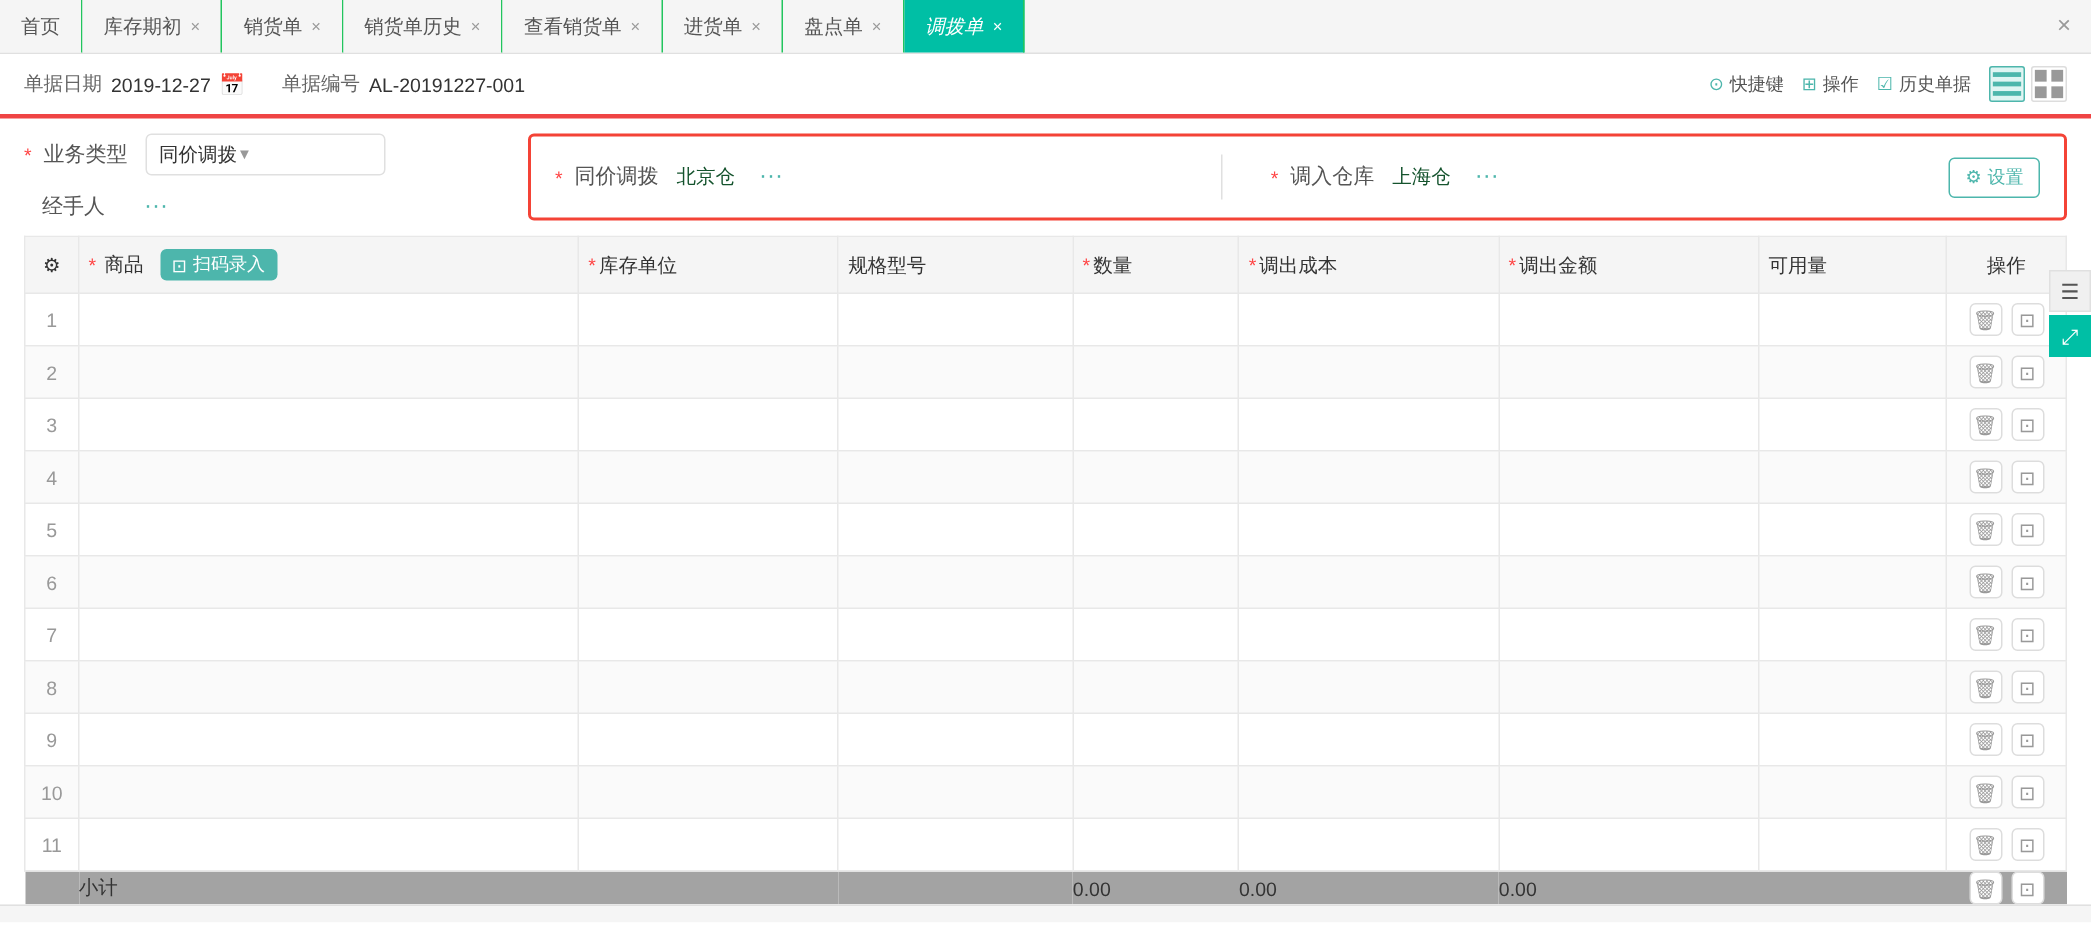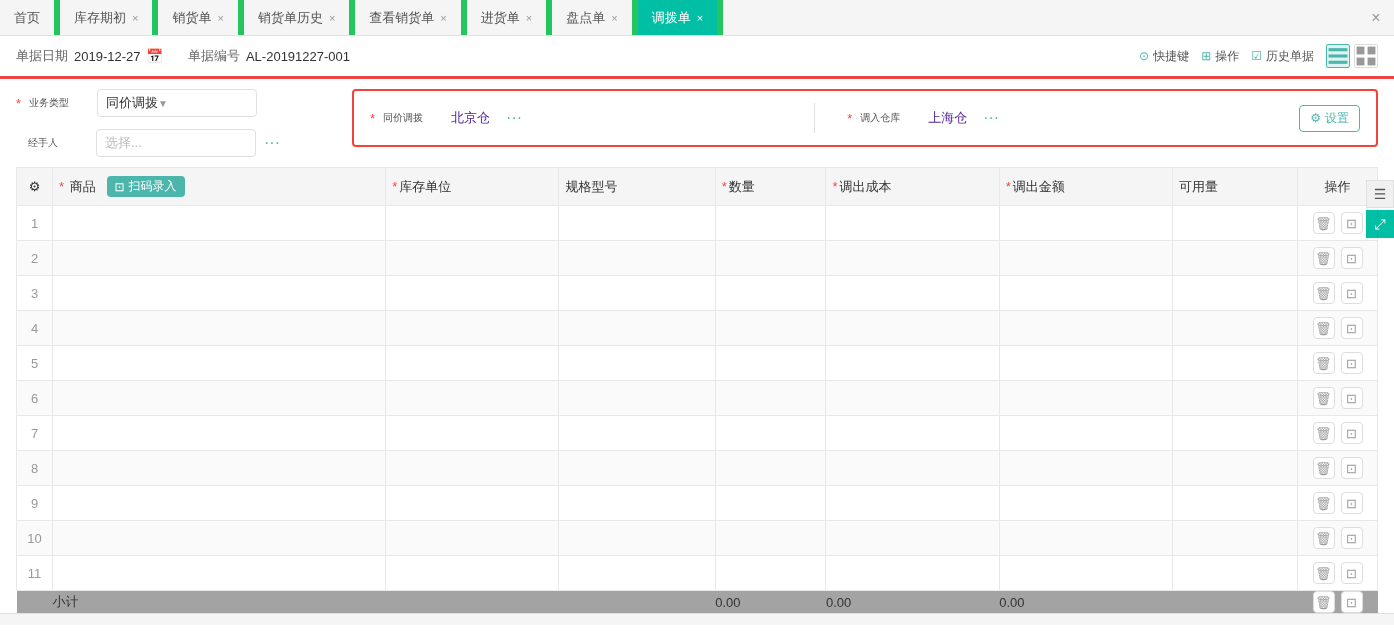--- a/index.html
+++ b/index.html
@@ -14,28 +14,29 @@
       padding-left: 0;
       position: relative;
     }
     .tab-item {
       display: flex; align-items: center;
       padding: 0 14px;
       height: 100%;
       cursor: pointer;
       font-size: 13px;
       color: #555;
-      border-right: 6px solid #22c55e;
+      border-right: 1px solid #22c55e;
       white-space: nowrap;
       background: #f5f5f5;
       justify-content: center;
     }
     .tab-item.active {
       background: #00bfa5;
       color: #fff;
+      font-style: italic;
     }
     .tab-item .close-icon {
       margin-left: 6px;
       font-size: 11px;
       color: #999;
       cursor: pointer;
     }
     .tab-item.active .close-icon { color: #fff; }
     .tab-close-btn {
       position: absolute; right: 0; top: 0; height: 100%;
@@ -82,21 +83,21 @@
       gap: 16px;
     }
     .form-left {
       display: flex; flex-direction: column; gap: 12px;
       min-width: 320px;
     }
     .form-field {
       display: flex; align-items: center; gap: 8px;
     }
     .req-star { color: #f44; font-size: 13px; }
-    .field-label { color: #555; font-size: 10px; min-width: 60px; }
+    .field-label { color: #555; font-size: 14px; min-width: 60px; }
     .field-select {
       border: 1px solid #e0e0e0; border-radius: 4px;
       padding: 4px 8px; background: #fff;
       min-width: 160px; font-size: 13px; color: #333;
       display: flex; align-items: center; justify-content: flex-start;
       cursor: pointer;
     }
     .field-select .arrow { color: #999; font-size: 10px; }
     .field-ellipsis { color: #4db6ac; cursor: pointer; font-size: 16px; }
 
@@ -106,21 +107,21 @@
       border-radius: 4px;
       padding: 12px 16px;
       display: flex;
       align-items: center;
       gap: 32px;
       flex: 1;
     }
     .warehouse-field {
       display: flex; align-items: center; gap: 8px; flex: 1;
     }
-    .warehouse-value { color: #4c1d95; font-size: 13px; }
+    .warehouse-value { color: #14532d; font-size: 13px; }
     .wh-ellipsis { color: #4db6ac; cursor: pointer; font-size: 16px; margin-left: 8px; }
     .wh-divider { width: 1px; height: 30px; background: #e0e0e0; }
 
     
     .settings-btn {
       display: flex; align-items: center; gap: 4px;
       border: 1px solid #4db6ac; border-radius: 4px;
       padding: 4px 10px; color: #4db6ac; font-size: 12px;
       cursor: pointer; white-space: nowrap; margin-left: 8px;
     }
@@ -289,23 +290,20 @@
     <div class="form-field">
       <span class="req-star">*</span>
       <span class="field-label">业务类型</span>
       <div class="field-select">
         <span>同价调拨</span>
         <span class="arrow">▼</span>
       </div>
     </div>
     <div class="form-field">
       <span class="field-label" style="margin-left:12px;">经手人</span>
-      <div class="field-select">
-        <span style="color:#bbb;">选择...</span>
-      </div>
       <span class="field-ellipsis">···</span>
     </div>
   </div>
 
   <div class="warehouse-box">
     <div class="warehouse-field">
       <span class="req-star">*</span>
       <span class="field-label">同价调拨</span>
       <span class="warehouse-value">北京仓</span>
       <span class="wh-ellipsis">···</span>

